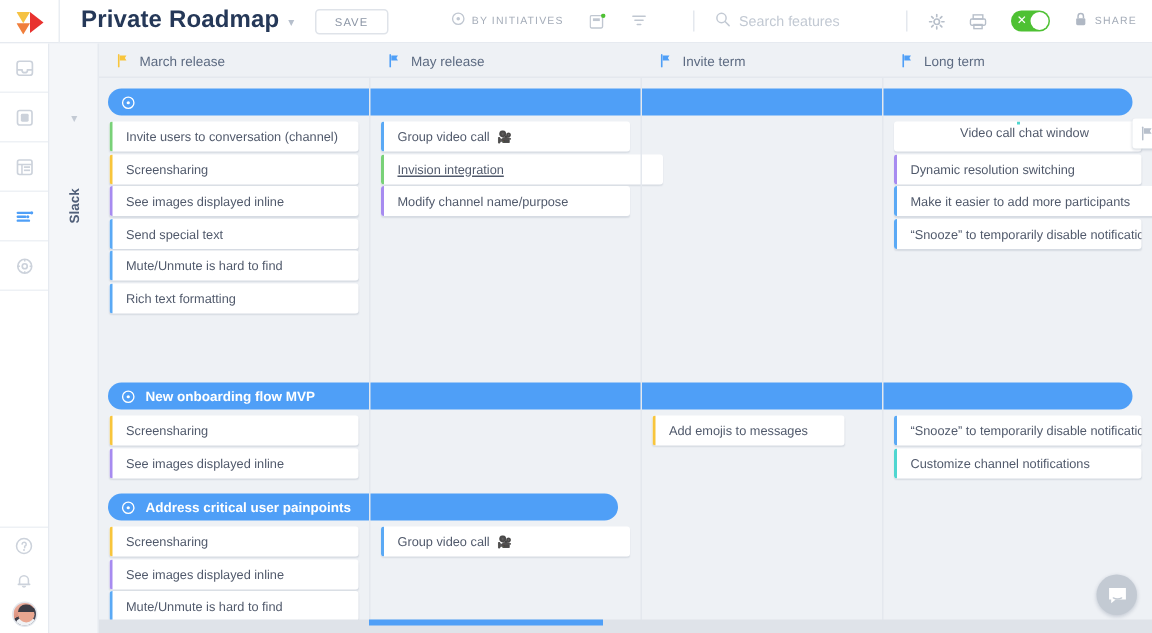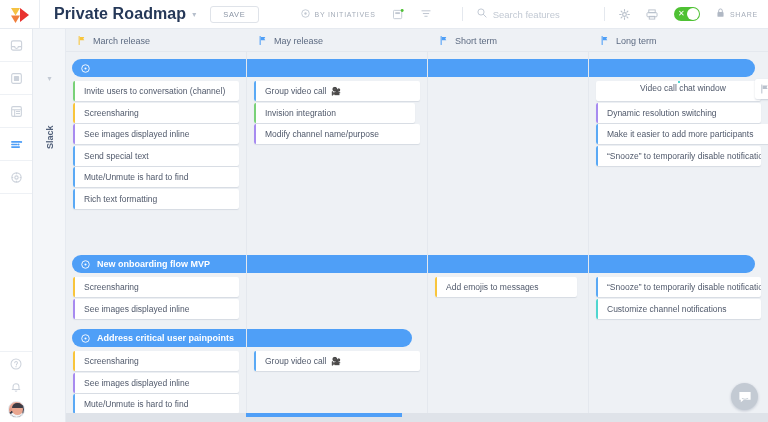--- a/index.html
+++ b/index.html
@@ -296,21 +296,21 @@
         </span>
         <span>May release</span>
       </div>
       <div class="col-head" style="left: 362px; width: 160px;">
         <span class="flag">
           <svg width="8" height="9" viewBox="0 0 9 10">
             <path d="M1.3 0.6v9" stroke="#4f9ff7" stroke-width="1.2" stroke-linecap="round"></path>
             <path d="M2.1 1.1h5L5.9 2.9l1.2 1.9H2.1z" fill="#4f9ff7"></path>
           </svg>
         </span>
-        <span>Short term</span>
+        <span>Invite term</span>
       </div>
       <div class="col-head" style="left: 523px; width: 179px;">
         <span class="flag">
           <svg width="8" height="9" viewBox="0 0 9 10">
             <path d="M1.3 0.6v9" stroke="#4f9ff7" stroke-width="1.2" stroke-linecap="round"></path>
             <path d="M2.1 1.1h5L5.9 2.9l1.2 1.9H2.1z" fill="#4f9ff7"></path>
           </svg>
         </span>
         <span>Long term</span>
       </div>
@@ -346,21 +346,21 @@
       </div>
       <div class="card" style="left: 7px; width: 166px; top: 136.5px;">
         <span class="stripe" style="background: rgb(90, 169, 245);"></span>
         <span class="txt">Rich text formatting</span>
       </div>
       <div class="card" style="left: 188px; width: 166px; top: 29px;">
         <span class="stripe" style="background: rgb(90, 169, 245);"></span>
         <span class="txt">Group video call</span>
         <span class="emj">🎥</span>
       </div>
-      <div class="card" style="left: 188px; width: 161px; top: 50.5px;">
+      <div class="card" style="left: 188px; width: 188px; top: 50.5px; text-decoration: underline;">
         <span class="stripe" style="background: rgb(121, 209, 120);"></span>
         <span class="txt">Invision integration</span>
       </div>
       <div class="card" style="left: 188px; width: 166px; top: 72px;">
         <span class="stripe" style="background: rgb(167, 139, 240);"></span>
         <span class="txt">Modify channel name/purpose</span>
       </div>
       <div class="card" style="left: 530px; width: 165px; top: 29px; flex-direction: column;">
         <span class="stripe" style="background: rgb(79, 214, 208);"></span>
         <span class="txt">Video call chat window</span>
@@ -387,21 +387,21 @@
         <span>New onboarding flow MVP</span>
       </div>
       <div class="card" style="left: 7px; width: 166px; top: 225px;">
         <span class="stripe" style="background: rgb(248, 197, 60);"></span>
         <span class="txt">Screensharing</span>
       </div>
       <div class="card" style="left: 7px; width: 166px; top: 246.5px;">
         <span class="stripe" style="background: rgb(167, 139, 240);"></span>
         <span class="txt">See images displayed inline</span>
       </div>
-      <div class="card" style="left: 369px; width: 142px; top: 225px;">
+      <div class="card" style="left: 369px; width: 128px; top: 225px;">
         <span class="stripe" style="background: rgb(248, 197, 60);"></span>
         <span class="txt">Add emojis to messages</span>
       </div>
       <div class="card" style="left: 530px; width: 165px; top: 225px;">
         <span class="stripe" style="background: rgb(90, 169, 245);"></span>
         <span class="txt">“Snooze” to temporarily disable notifications</span>
       </div>
       <div class="card" style="left: 530px; width: 165px; top: 246.5px;">
         <span class="stripe" style="background: rgb(79, 214, 208);"></span>
         <span class="txt">Customize channel notifications</span>

